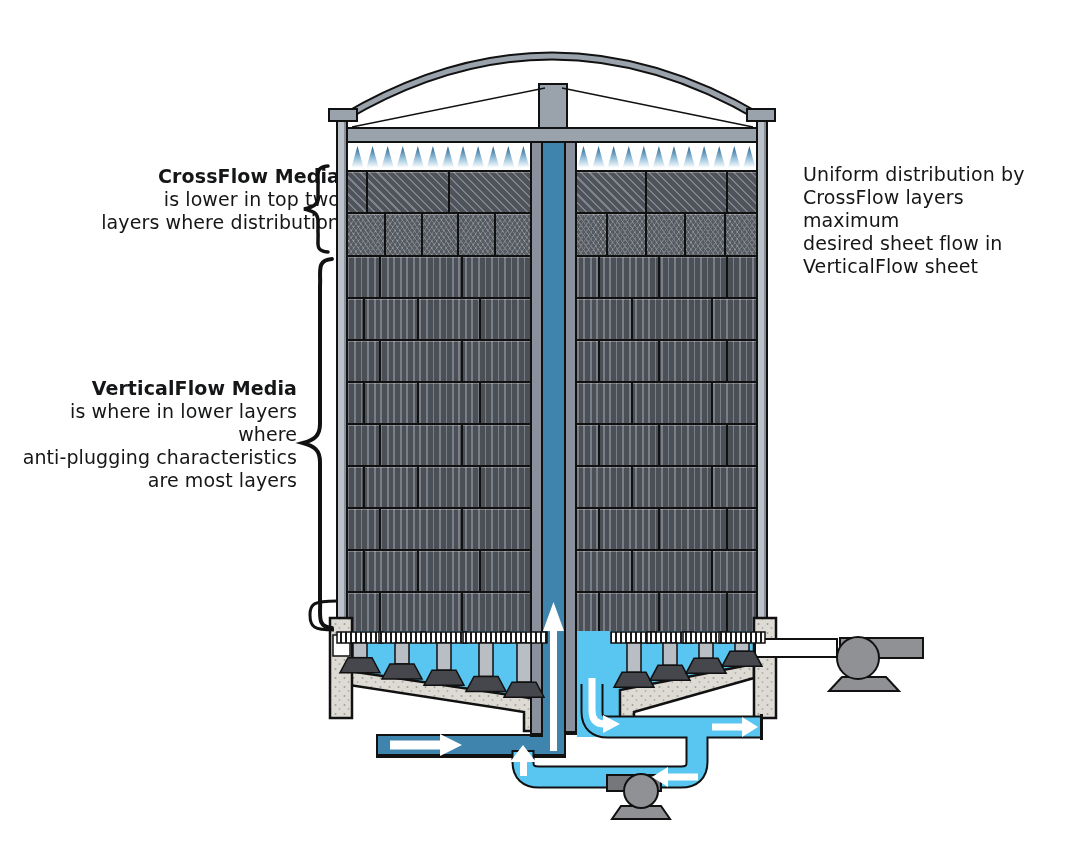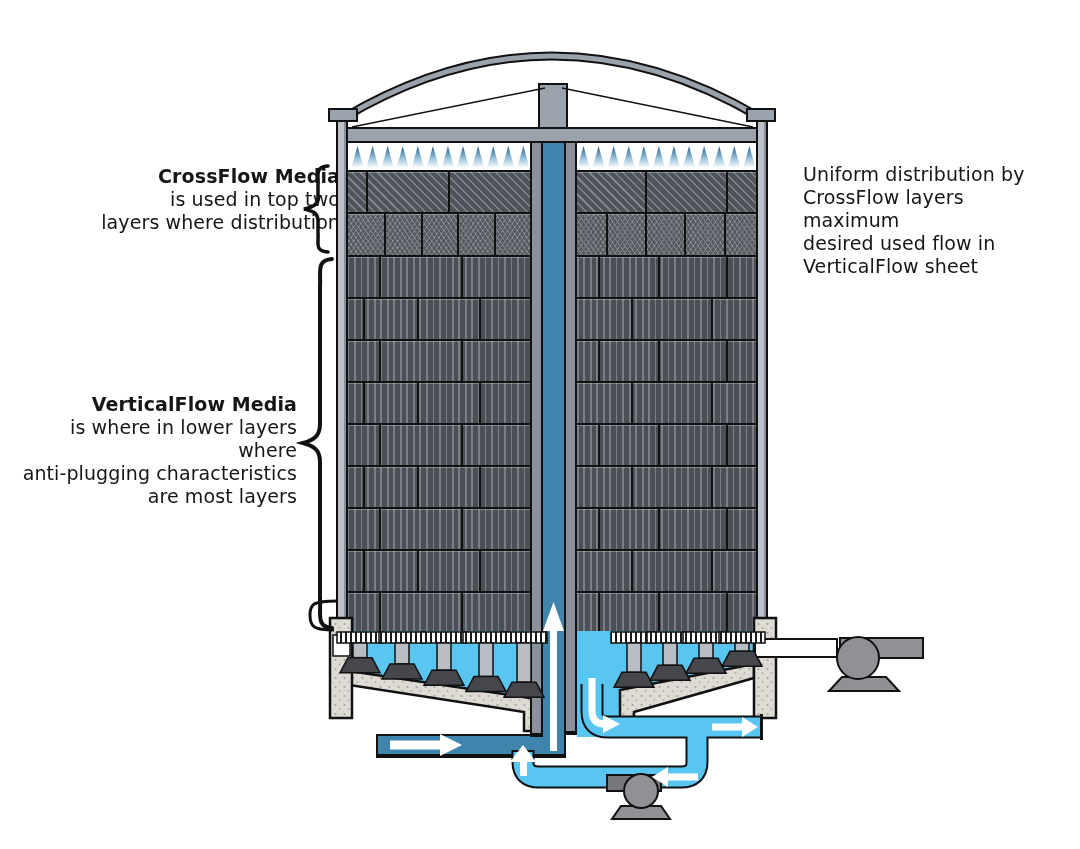--- a/index.html
+++ b/index.html
@@ -39,34 +39,34 @@
     background:linear-gradient(90deg,#111 0 2px,#8a919c 2px 11px,#111 11px 13px,#3f84ad 13px 34px,#111 34px 36px,#8a919c 36px 45px,#111 45px 47px);}
   #overlay-svg{left:0;top:0;pointer-events:none;}
 </style>
 </head>
 <body>
 
 <div id="stage">
 
   <div class="abs ann ann-left" style="right:740px;top:165px;width:260px">
     <div class="t">CrossFlow Media</div>
-    <div>is used in top two</div>
+    <div>is lower in top two</div>
     <div>layers where distribution</div>
   </div>
-  <div class="abs ann ann-left" style="right:783px;top:393px;width:290px">
+  <div class="abs ann ann-left" style="right:783px;top:377px;width:290px">
     <div class="t">VerticalFlow Media</div>
     <div>is where in lower layers where</div>
     <div>anti-plugging characteristics</div>
     <div>are most layers</div>
   </div>
 
   <div class="abs ann" style="left:803px;top:163px;width:260px">
     <div>Uniform distribution by</div>
     <div>CrossFlow layers maximum</div>
-    <div>desired used flow in</div>
+    <div>desired sheet flow in</div>
     <div>VerticalFlow sheet</div>
   </div>
 
   <div class="abs" id="apex-block"></div>
   <div class="abs" id="deck"></div>
   <div class="abs shell" id="shell-left"></div>
   <div class="abs shell" id="shell-right"></div>
 
   <div class="abs sprayrow" id="sprays-left">
       <div class="cone"></div>

